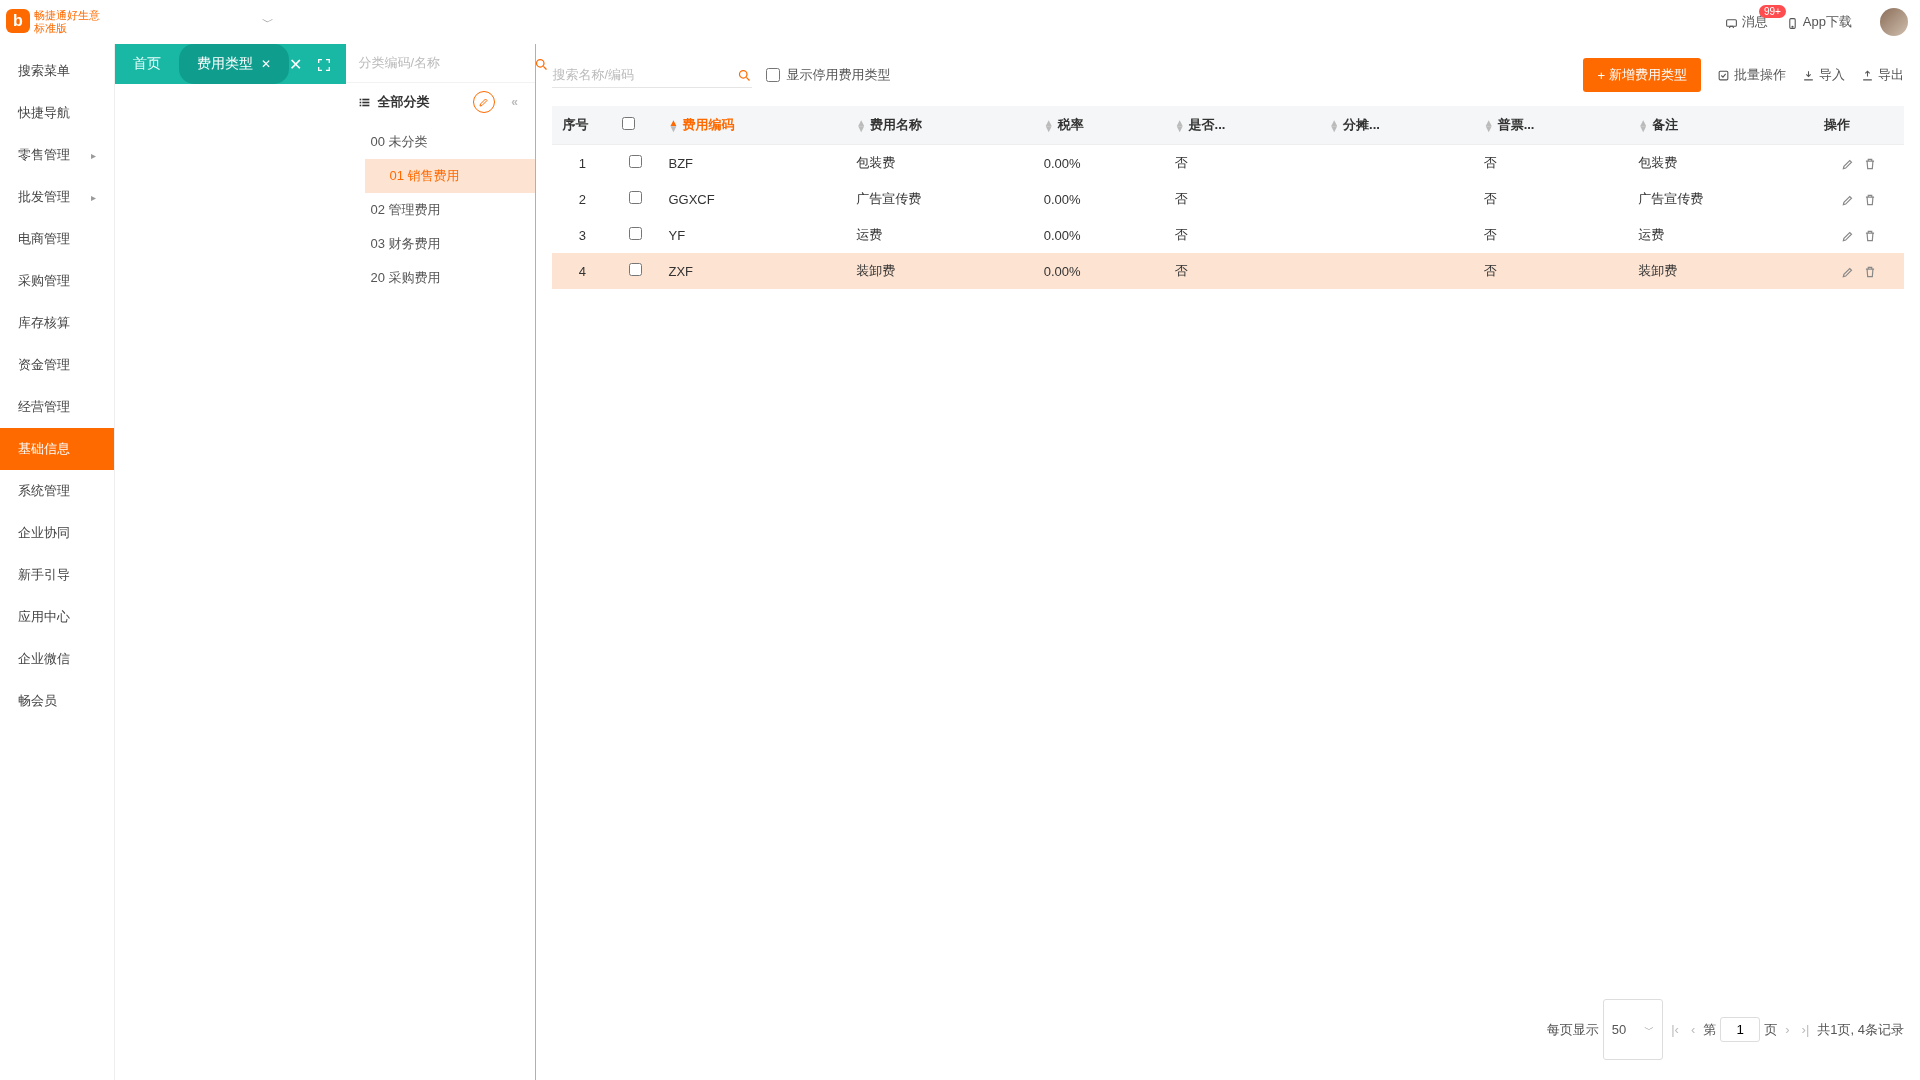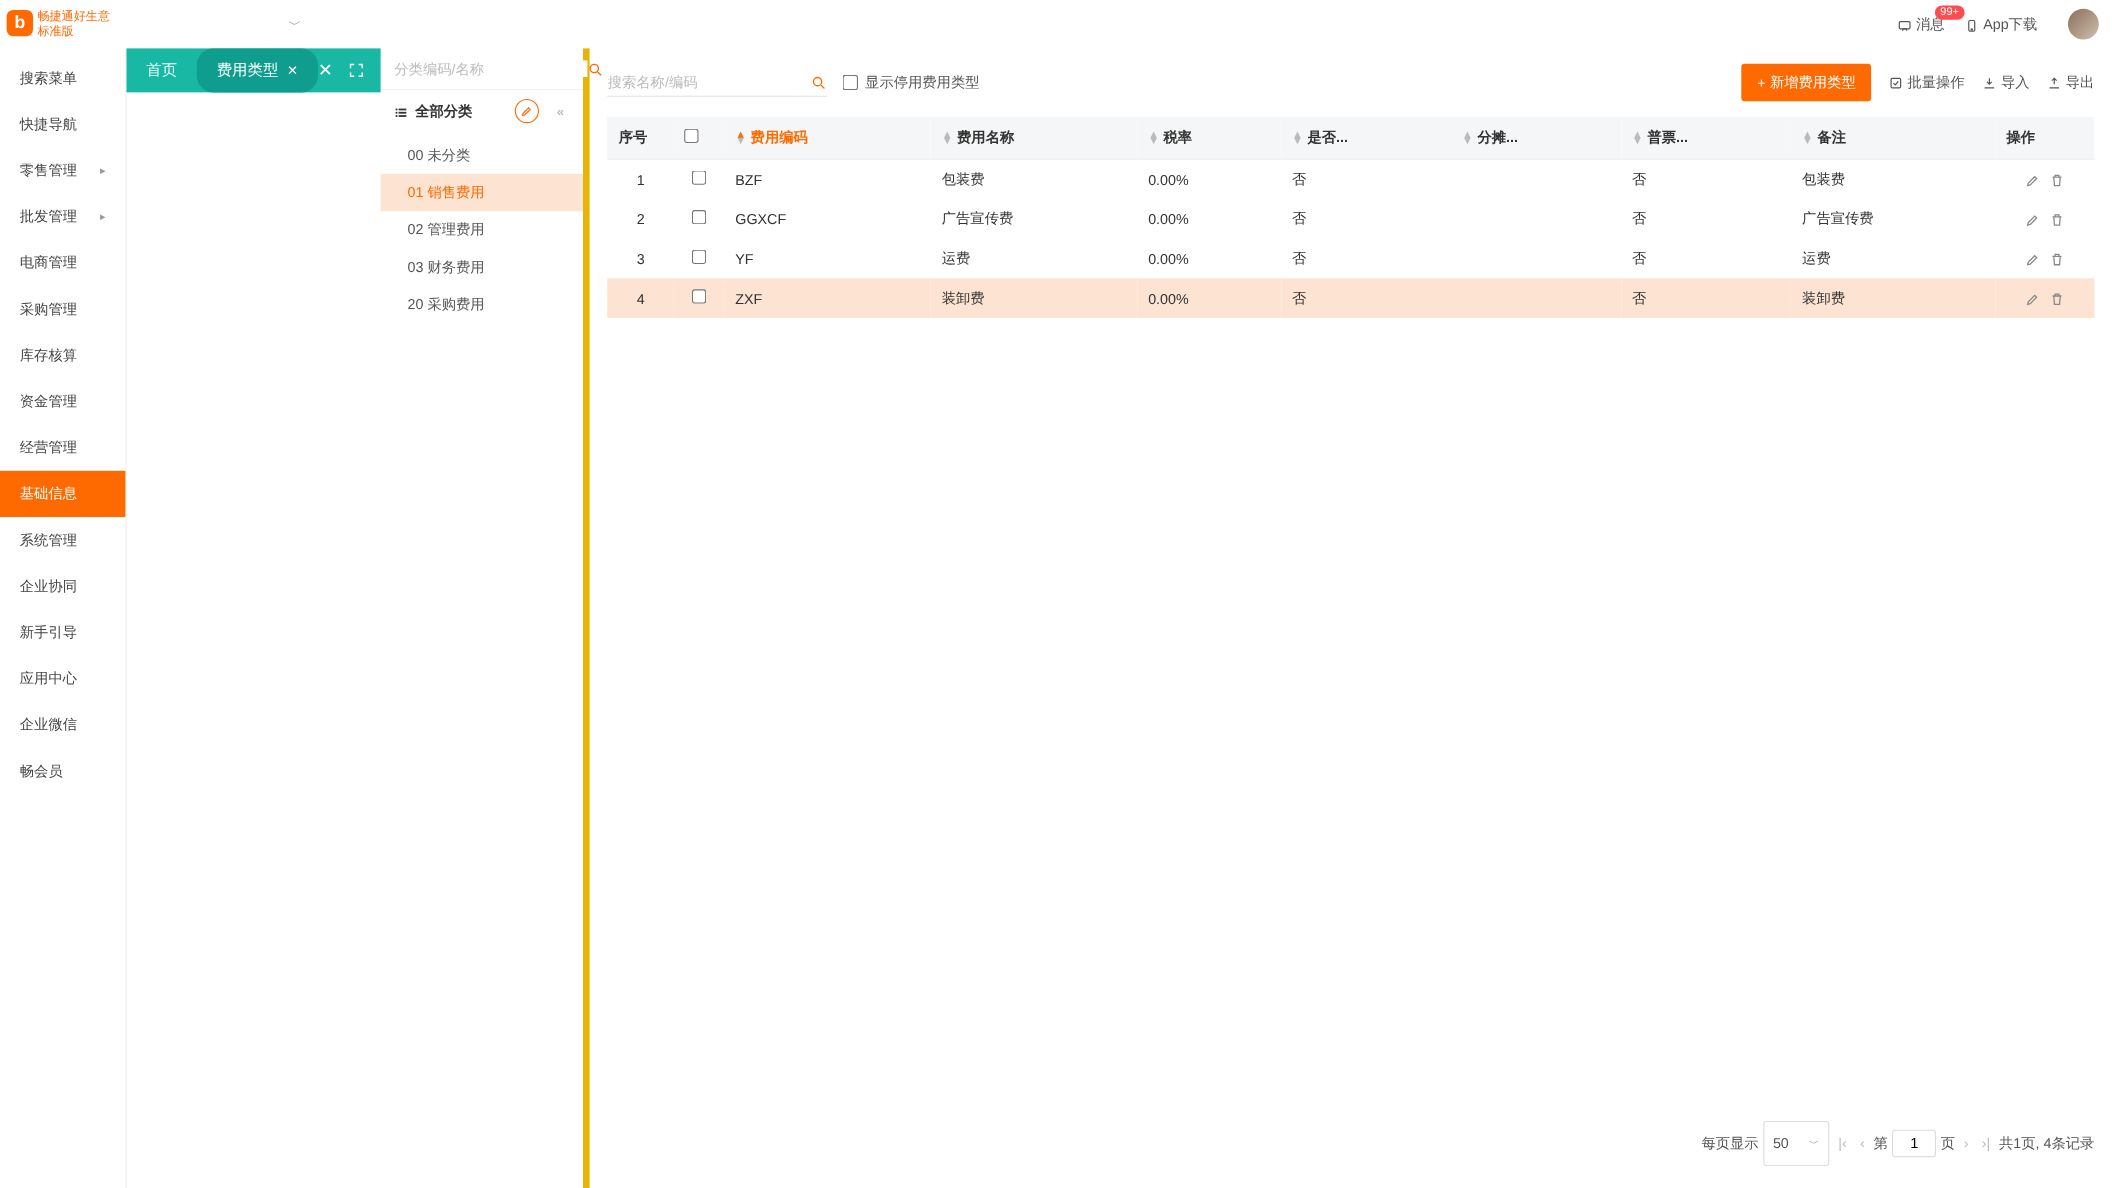--- a/index.html
+++ b/index.html
@@ -32,31 +32,31 @@
 .tab { height: 40px; padding: 0 18px; display: flex; align-items: center; gap: 8px; color: #e8fffb; cursor: pointer; font-size: 14px; }
 .tab.active { background: #0f9e8e; color: #fff; border-radius: 15px; }
 .tab-close { font-size: 12px; }
 .tabbar-right { margin-left: auto; display: flex; align-items: center; gap: 14px; padding-right: 14px; color: #fff; }
 .tb-icon { cursor: pointer; font-size: 16px; }
 
 
 .content { flex: 1; display: flex; min-height: 0; }
 
 
-.cat-panel { width: 190px; border-right: 6px solid #eab308; display: flex; flex-direction: column; }
+.cat-panel { width: 190px; border-right: 1px solid #eab308; display: flex; flex-direction: column; }
 .cat-search { padding: 10px 12px; display: flex; align-items: center; border-bottom: 1px solid #f2f2f2; }
 .cat-search input { flex: 1; border: none; outline: none; font-size: 13px; color: #333; }
 .cat-search input::placeholder { color: #bbb; }
 .search-ic { color: #ff6a00; font-size: 15px; }
 .cat-header { padding: 8px 12px; display: flex; align-items: center; gap: 6px; font-weight: 600; color: #333; position: relative; }
 .cat-header .edit-btn { margin-left: auto; width: 22px; height: 22px; border: 1px solid #ff6a00; color: #ff6a00; border-radius: 50%; display: flex; align-items: center; justify-content: center; font-size: 12px; }
 .collapse-btn { width: 18px; height: 22px; display: flex; align-items: center; justify-content: center; color: #bbb; cursor: pointer; font-size: 12px; margin-left: 4px; }
 .cat-list { padding: 4px 0; }
 .cat-item { padding: 8px 12px 8px 24px; color: #555; cursor: pointer; font-size: 13px; }
-.cat-item.active { background: #fde3d1; color: #ff6a00; }
+.cat-item.active { background: #fde3d1; color: #ff6a00; margin-left: 19px; }
 
 
 .table-area { flex: 1; display: flex; flex-direction: column; min-width: 0; padding: 0 16px; }
 .toolbar { display: flex; align-items: center; padding: 14px 0 14px 0; gap: 14px; }
 .tb-search { display: flex; align-items: center; border-bottom: 1px solid #e5e5e5; padding: 4px 0; width: 200px; }
 .tb-search input { flex: 1; border: none; outline: none; font-size: 13px; }
 .tb-search input::placeholder { color: #bbb; }
 .tb-search .search-ic { color: #ff6a00; }
 .chk { display: flex; align-items: center; gap: 6px; color: #555; }
 .chk input { width: 14px; height: 14px; }
@@ -73,21 +73,21 @@
 .tbl td { padding: 9px 10px; color: #333; }
 .tbl tbody tr.highlight { background: #fde3d1; }
 .col-idx { width: 60px; text-align: center; }
 .col-chk { width: 46px; text-align: center; }
 .col-ops { width: 90px; text-align: center; }
 .op-ic { color: #888; margin: 0 4px; cursor: pointer; font-size: 14px; }
 .th-right { text-align: center; font-family: Liberation Mono, monospace; }
 
 
 .pager { margin-top: auto; padding: 14px 0 20px 0; display: flex; align-items: center; justify-content: flex-end; gap: 4px; color: #555; font-size: 13px; }
-.pg-select { border: 1px solid #ddd; padding: 12px 8px; border-radius: 3px; display: flex; align-items: center; gap: 18px; cursor: pointer; }
+.pg-select { border: 1px solid #ddd; padding: 22px 8px; border-radius: 3px; display: flex; align-items: center; gap: 18px; cursor: pointer; }
 .pg-btn { color: #bbb; cursor: pointer; padding: 2px 4px; }
 .pg-input { width: 40px; border: 1px solid #ddd; padding: 4px 6px; text-align: center; border-radius: 3px; }
 
 svg { width: 1em; height: 1em; display: inline-block; vertical-align: middle; }
 </style>
 </head>
 <body>
 
 <div class="app">
 

